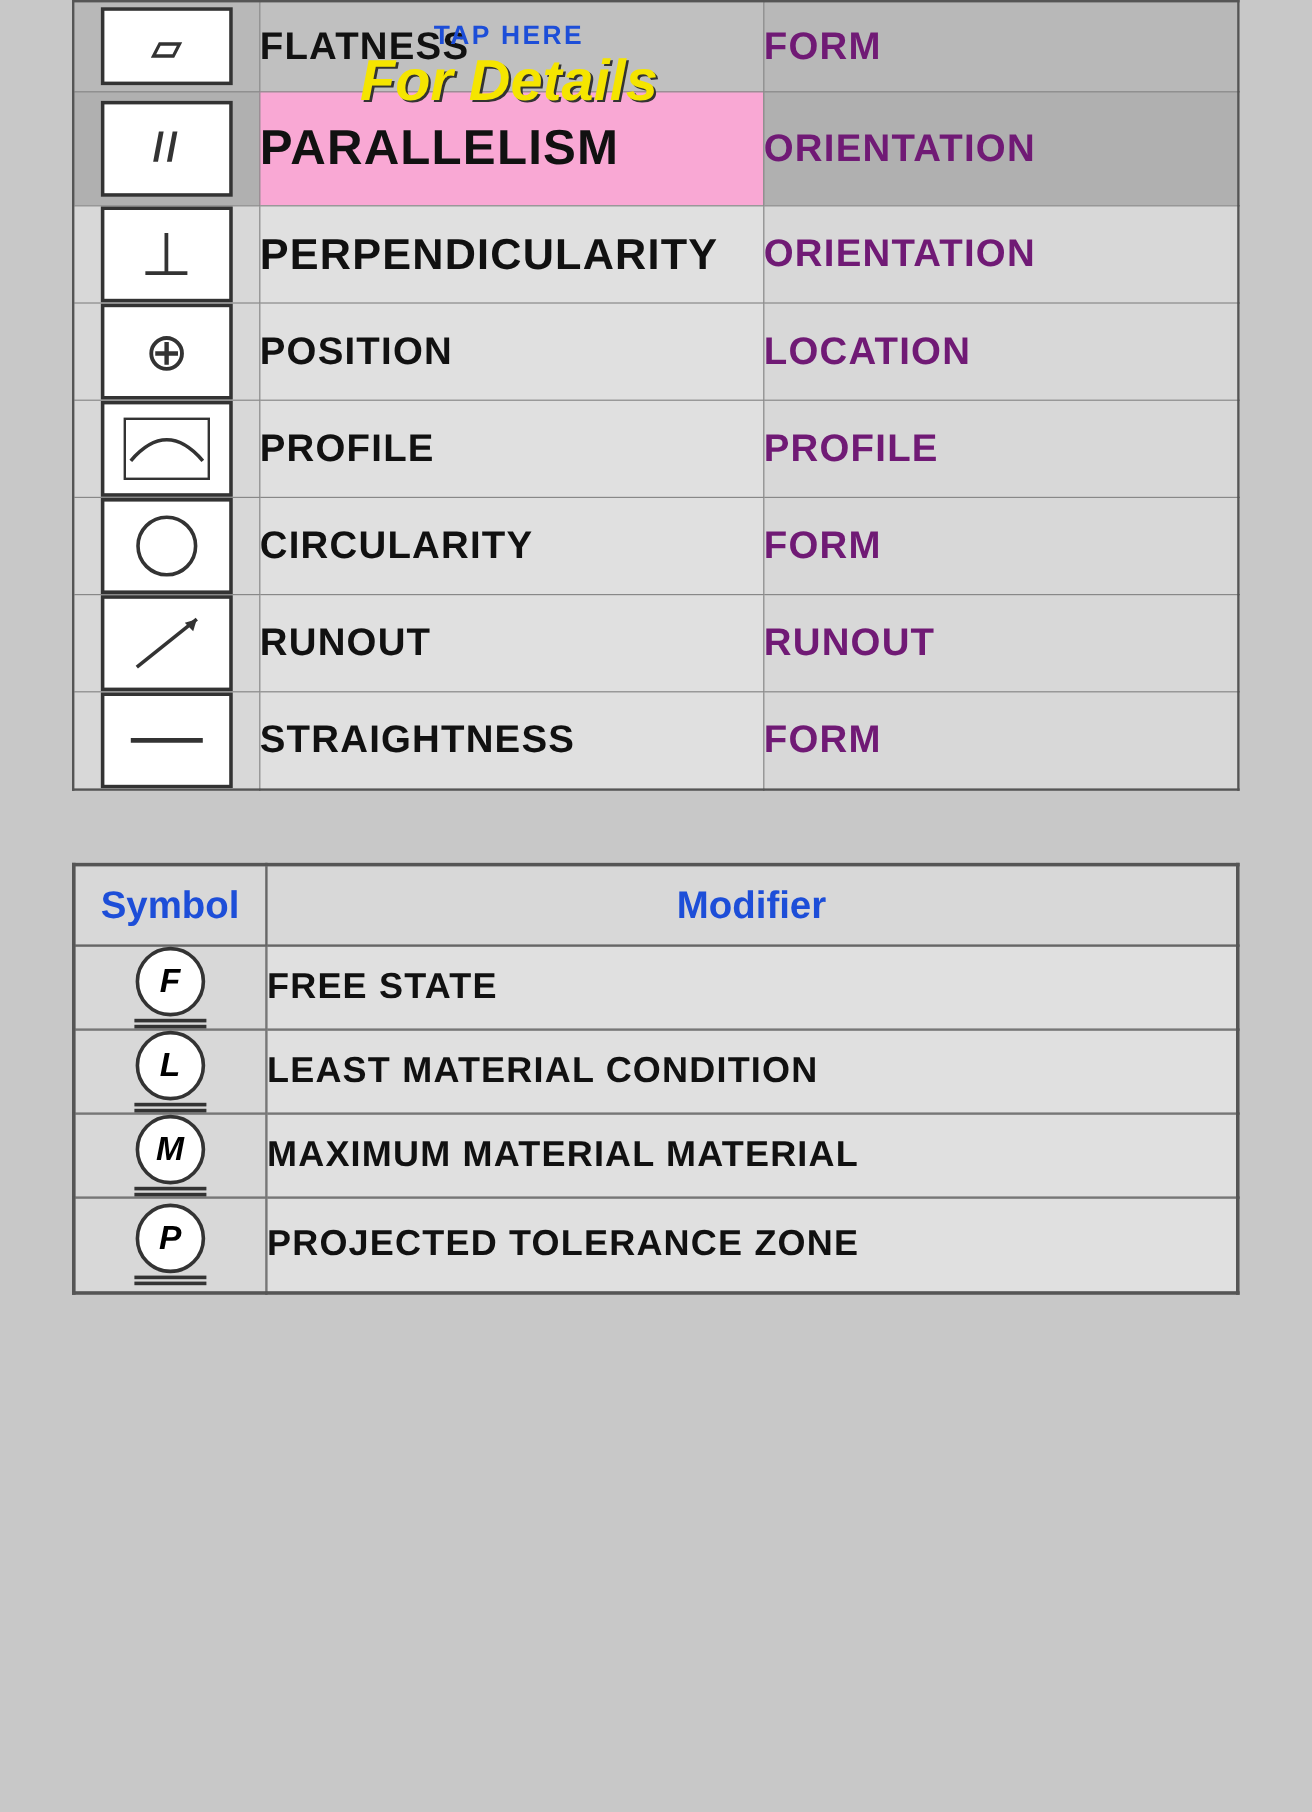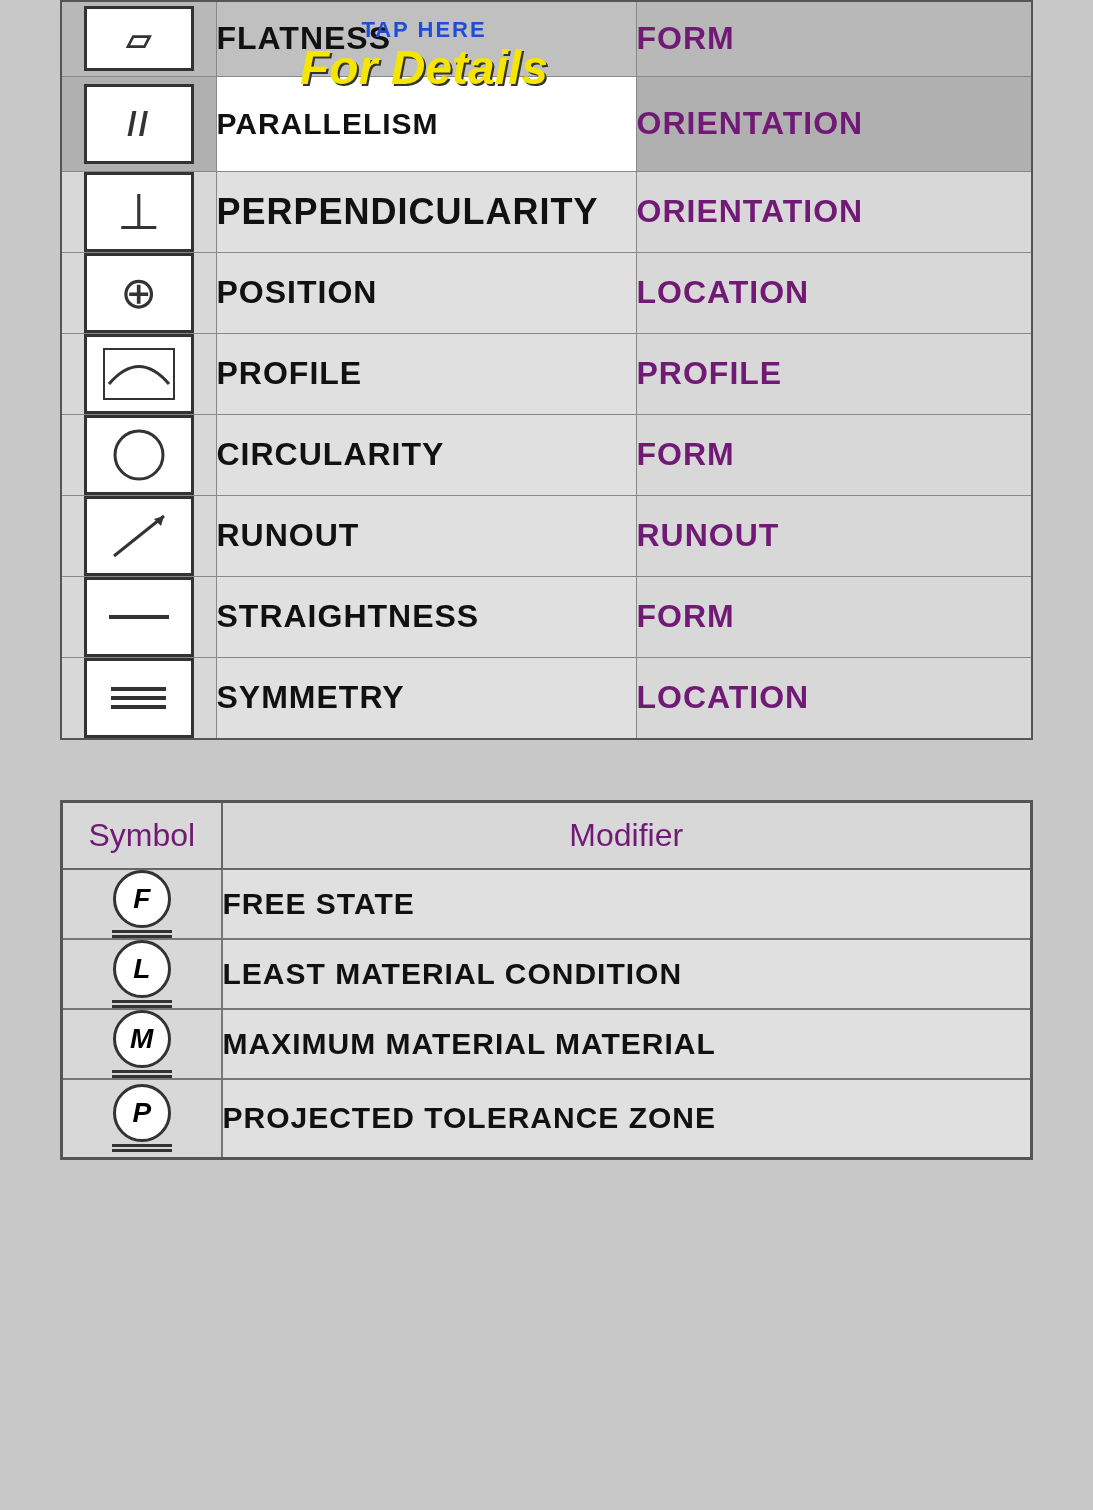--- a/index.html
+++ b/index.html
@@ -100,22 +100,22 @@
       width: 100%;
       border-collapse: collapse;
       background: #e8e8e8;
       border: 3px solid #555;
     }
 
     .modifier-table th {
       border: 2px solid #666;
       padding: 14px 20px;
       font-size: 32px;
-      font-weight: normal;
-      color: #701a75;
+      font-weight: bold;
+      color: #1d4ed8;
       background: #d8d8d8;
       text-align: center;
     }
 
     .modifier-table td {
       border: 2px solid #777;
       padding: 0;
       vertical-align: middle;
     }
 
@@ -202,21 +202,21 @@
         <td class="name-cell" style="background:#c0c0c0;">FLATNESS</td>
         <td class="type-cell" style="background:#b8b8b8;">FORM</td>
       </tr>
 
       <tr style="height:95px; background:#b8b8b8;">
         <td class="symbol-cell" style="background:#b0b0b0;">
           <div class="symbol-box">
             <span style="font-size:34px; color:#333; font-weight:bold; letter-spacing:2px;">//</span>
           </div>
         </td>
-        <td class="name-cell" style="background:#ffffff; font-size:30px;">PARALLELISM</td>
+        <td class="name-cell" style="background:#f9a8d4; font-size:41px;">PARALLELISM</td>
         <td class="type-cell" style="background:#b0b0b0;">ORIENTATION</td>
       </tr>
 
       <tr>
         <td class="symbol-cell">
           <div class="symbol-box">
             <span style="font-size:50px; color:#333; line-height:1;">⊥</span>
           </div>
         </td>
         <td class="name-cell" style="font-size:36px;">PERPENDICULARITY</td>
@@ -277,33 +277,20 @@
           <div class="symbol-box">
             <svg width="80" height="70">
               <line x1="10" y1="35" x2="70" y2="35" stroke="#333" stroke-width="4"></line>
             </svg>
           </div>
         </td>
         <td class="name-cell">STRAIGHTNESS</td>
         <td class="type-cell">FORM</td>
       </tr>
 
-      <tr>
-        <td class="symbol-cell">
-          <div class="symbol-box">
-            <div class="sym-symmetry">
-              <div class="sym-line"></div>
-              <div class="sym-line"></div>
-              <div class="sym-line"></div>
-            </div>
-          </div>
-        </td>
-        <td class="name-cell">SYMMETRY</td>
-        <td class="type-cell">LOCATION</td>
-      </tr>
 
     </tbody>
   </table>
 </div>
 
 <div class="modifier-section">
   <table class="modifier-table">
     <thead>
       <tr>
         <th style="width:160px;">Symbol</th>

